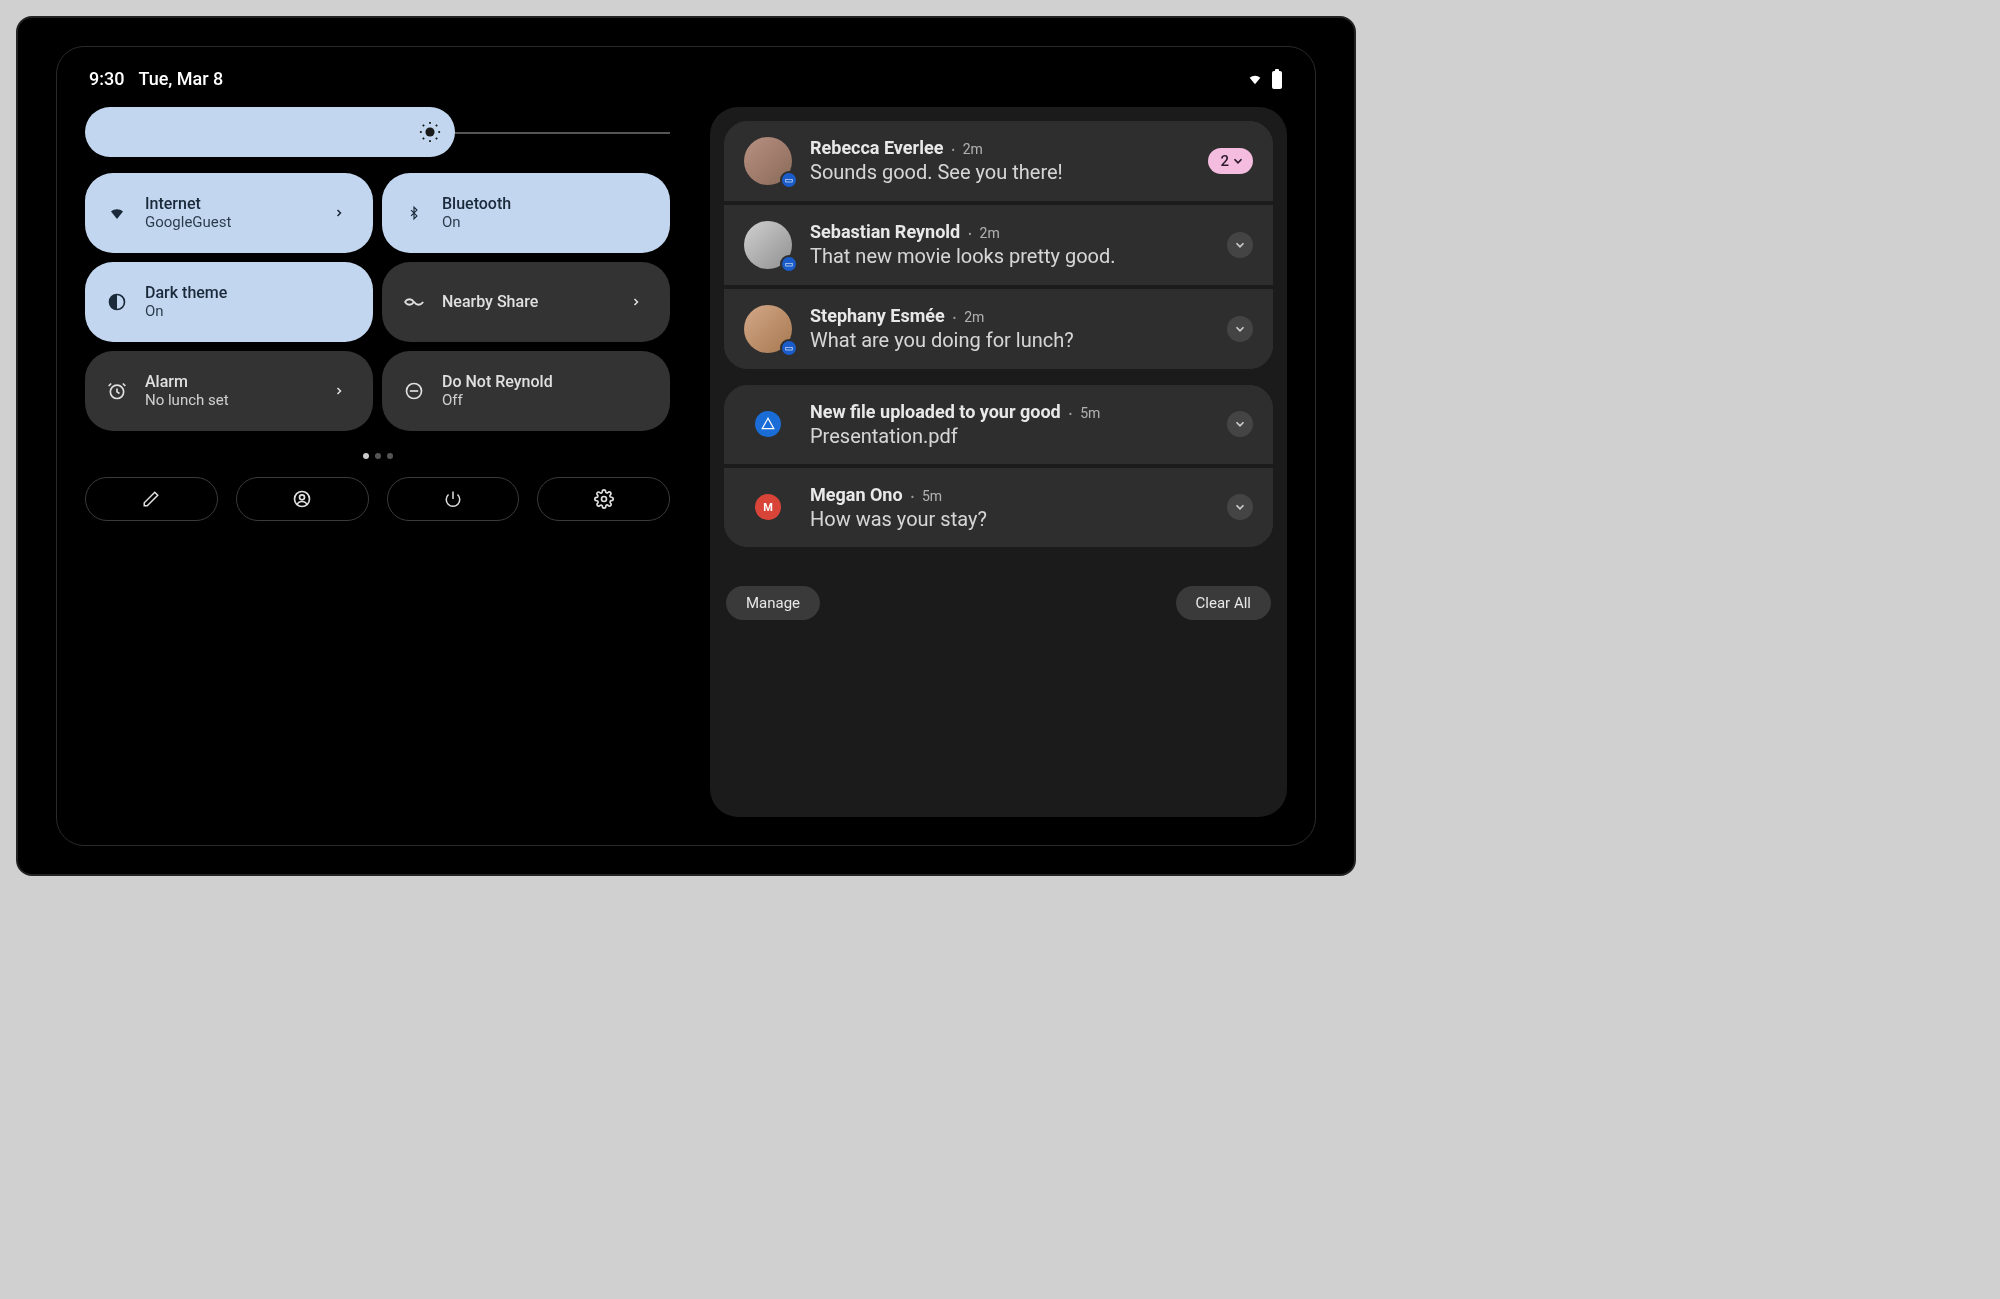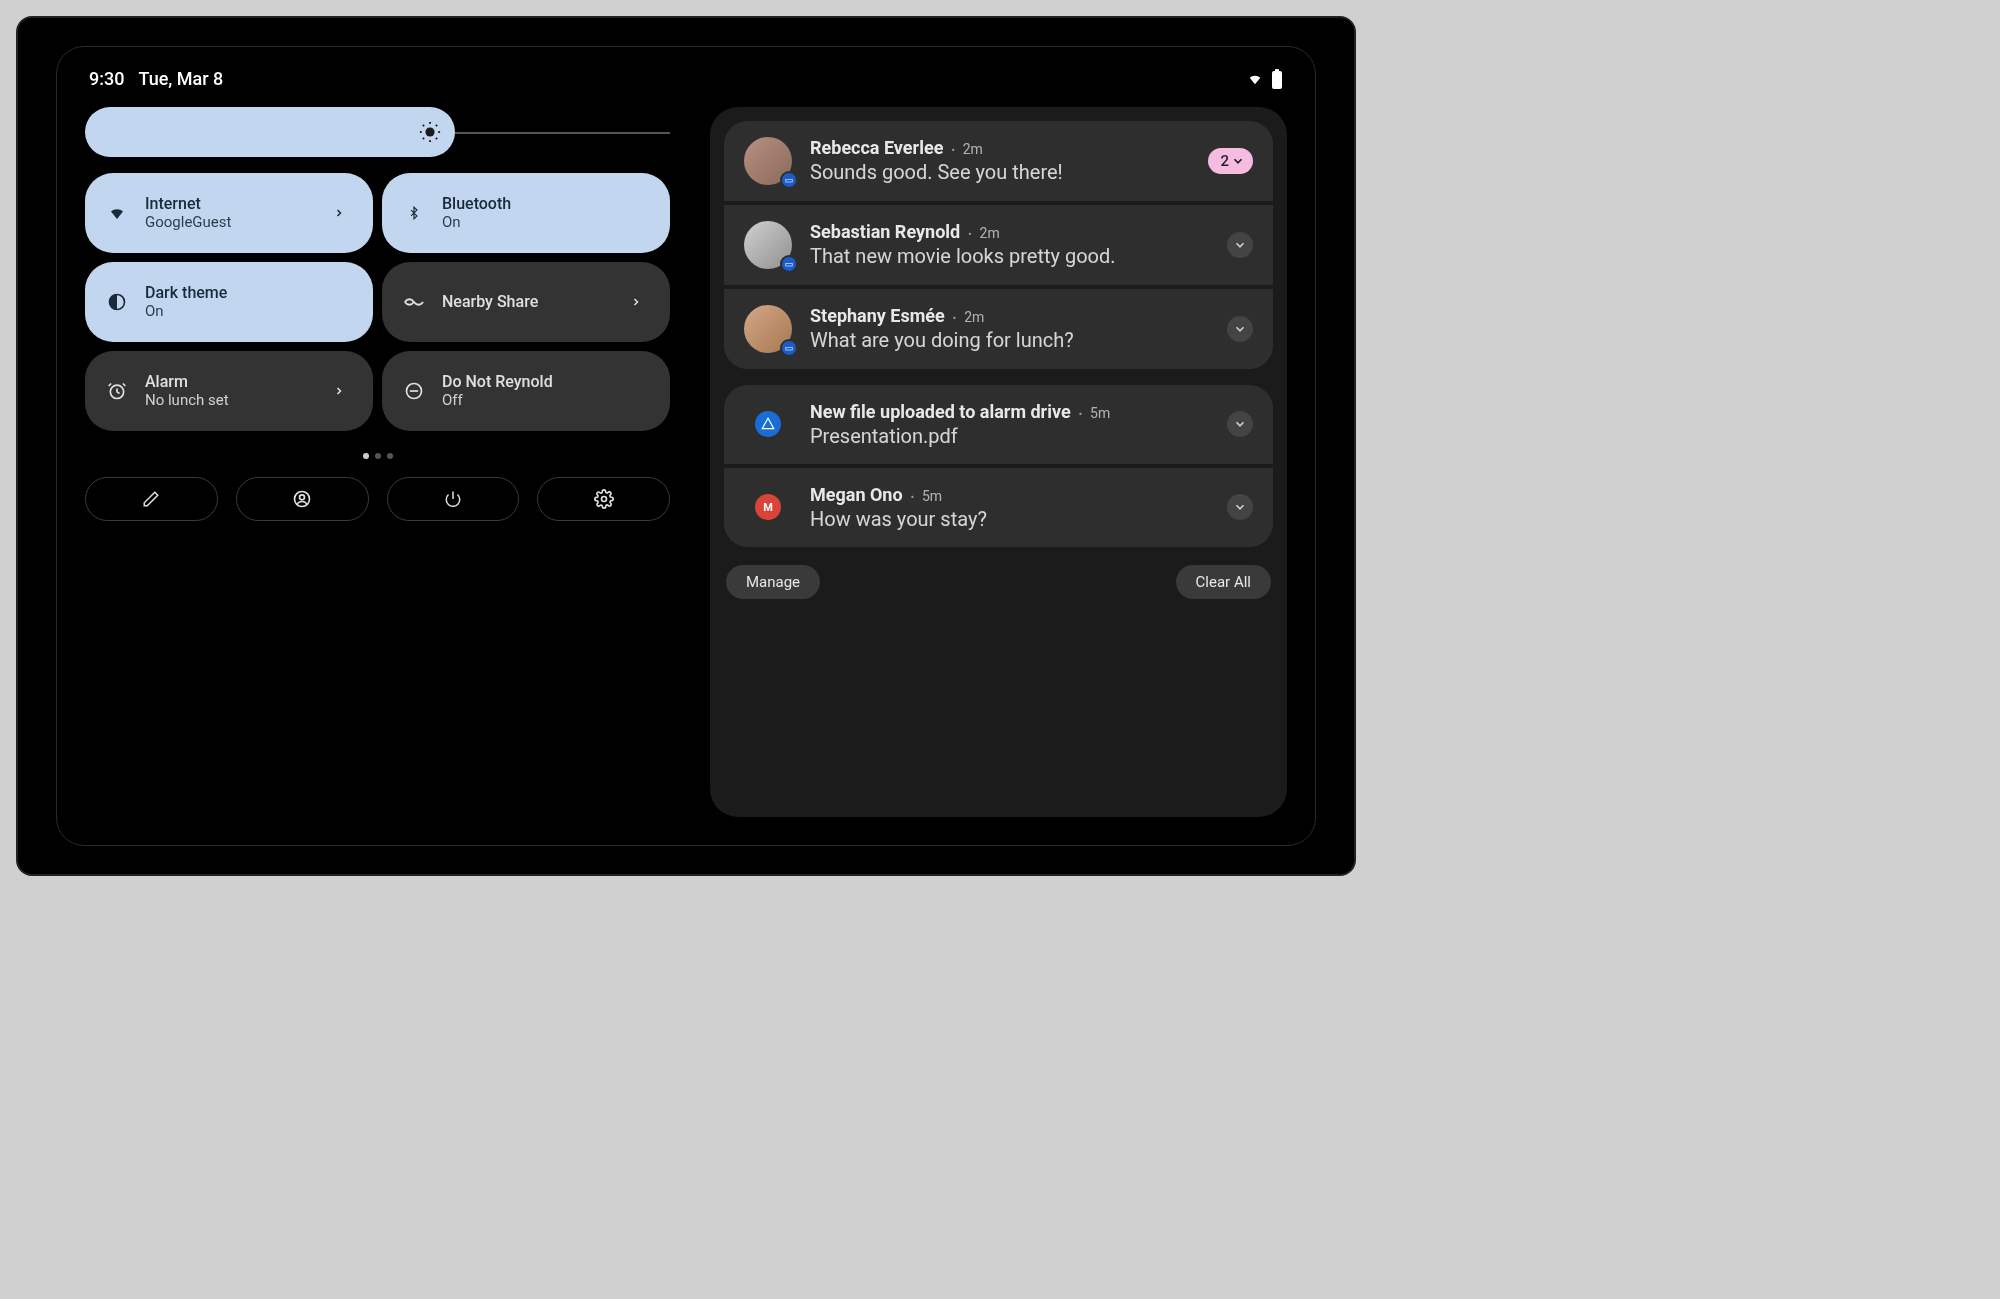--- a/index.html
+++ b/index.html
@@ -209,20 +209,21 @@
     justify-content: space-between;
     padding: 2px 2px;
   }
   .notif-btn {
     padding: 8px 20px;
     border-radius: 18px;
     background: #3a3a3a;
     color: #e8e8e8;
     font-size: 15px;
     cursor: pointer;
+    margin-top: 21px;
   }
 
   svg { display: block; }
 </style>
 </head>
 <body>
 
 <div class="device">
   <div class="screen">
 
@@ -466,21 +467,21 @@
           <div class="notif-group">
 
             <div class="notif">
               <div class="notif-avatar small av-blue">
                 <svg width="14" height="14" viewBox="0 0 24 24" fill="none" stroke="#fff" stroke-width="2">
                     <path d="M12 2L2 20h20L12 2z"></path>
                   </svg>
               </div>
               <div class="notif-body">
                 <div class="notif-title-row">
-                  <span class="notif-name">New file uploaded to alarm drive</span>
+                  <span class="notif-name">New file uploaded to your good</span>
                   <span class="notif-dot">•</span>
                   <span class="notif-time">5m</span>
                 </div>
                 <div class="notif-msg">Presentation.pdf</div>
               </div>
               <div class="notif-expand">
                 <svg width="14" height="14" viewBox="0 0 24 24" fill="none" stroke="#ccc" stroke-width="3">
                     <polyline points="6 9 12 15 18 9"></polyline>
                   </svg>
               </div>

